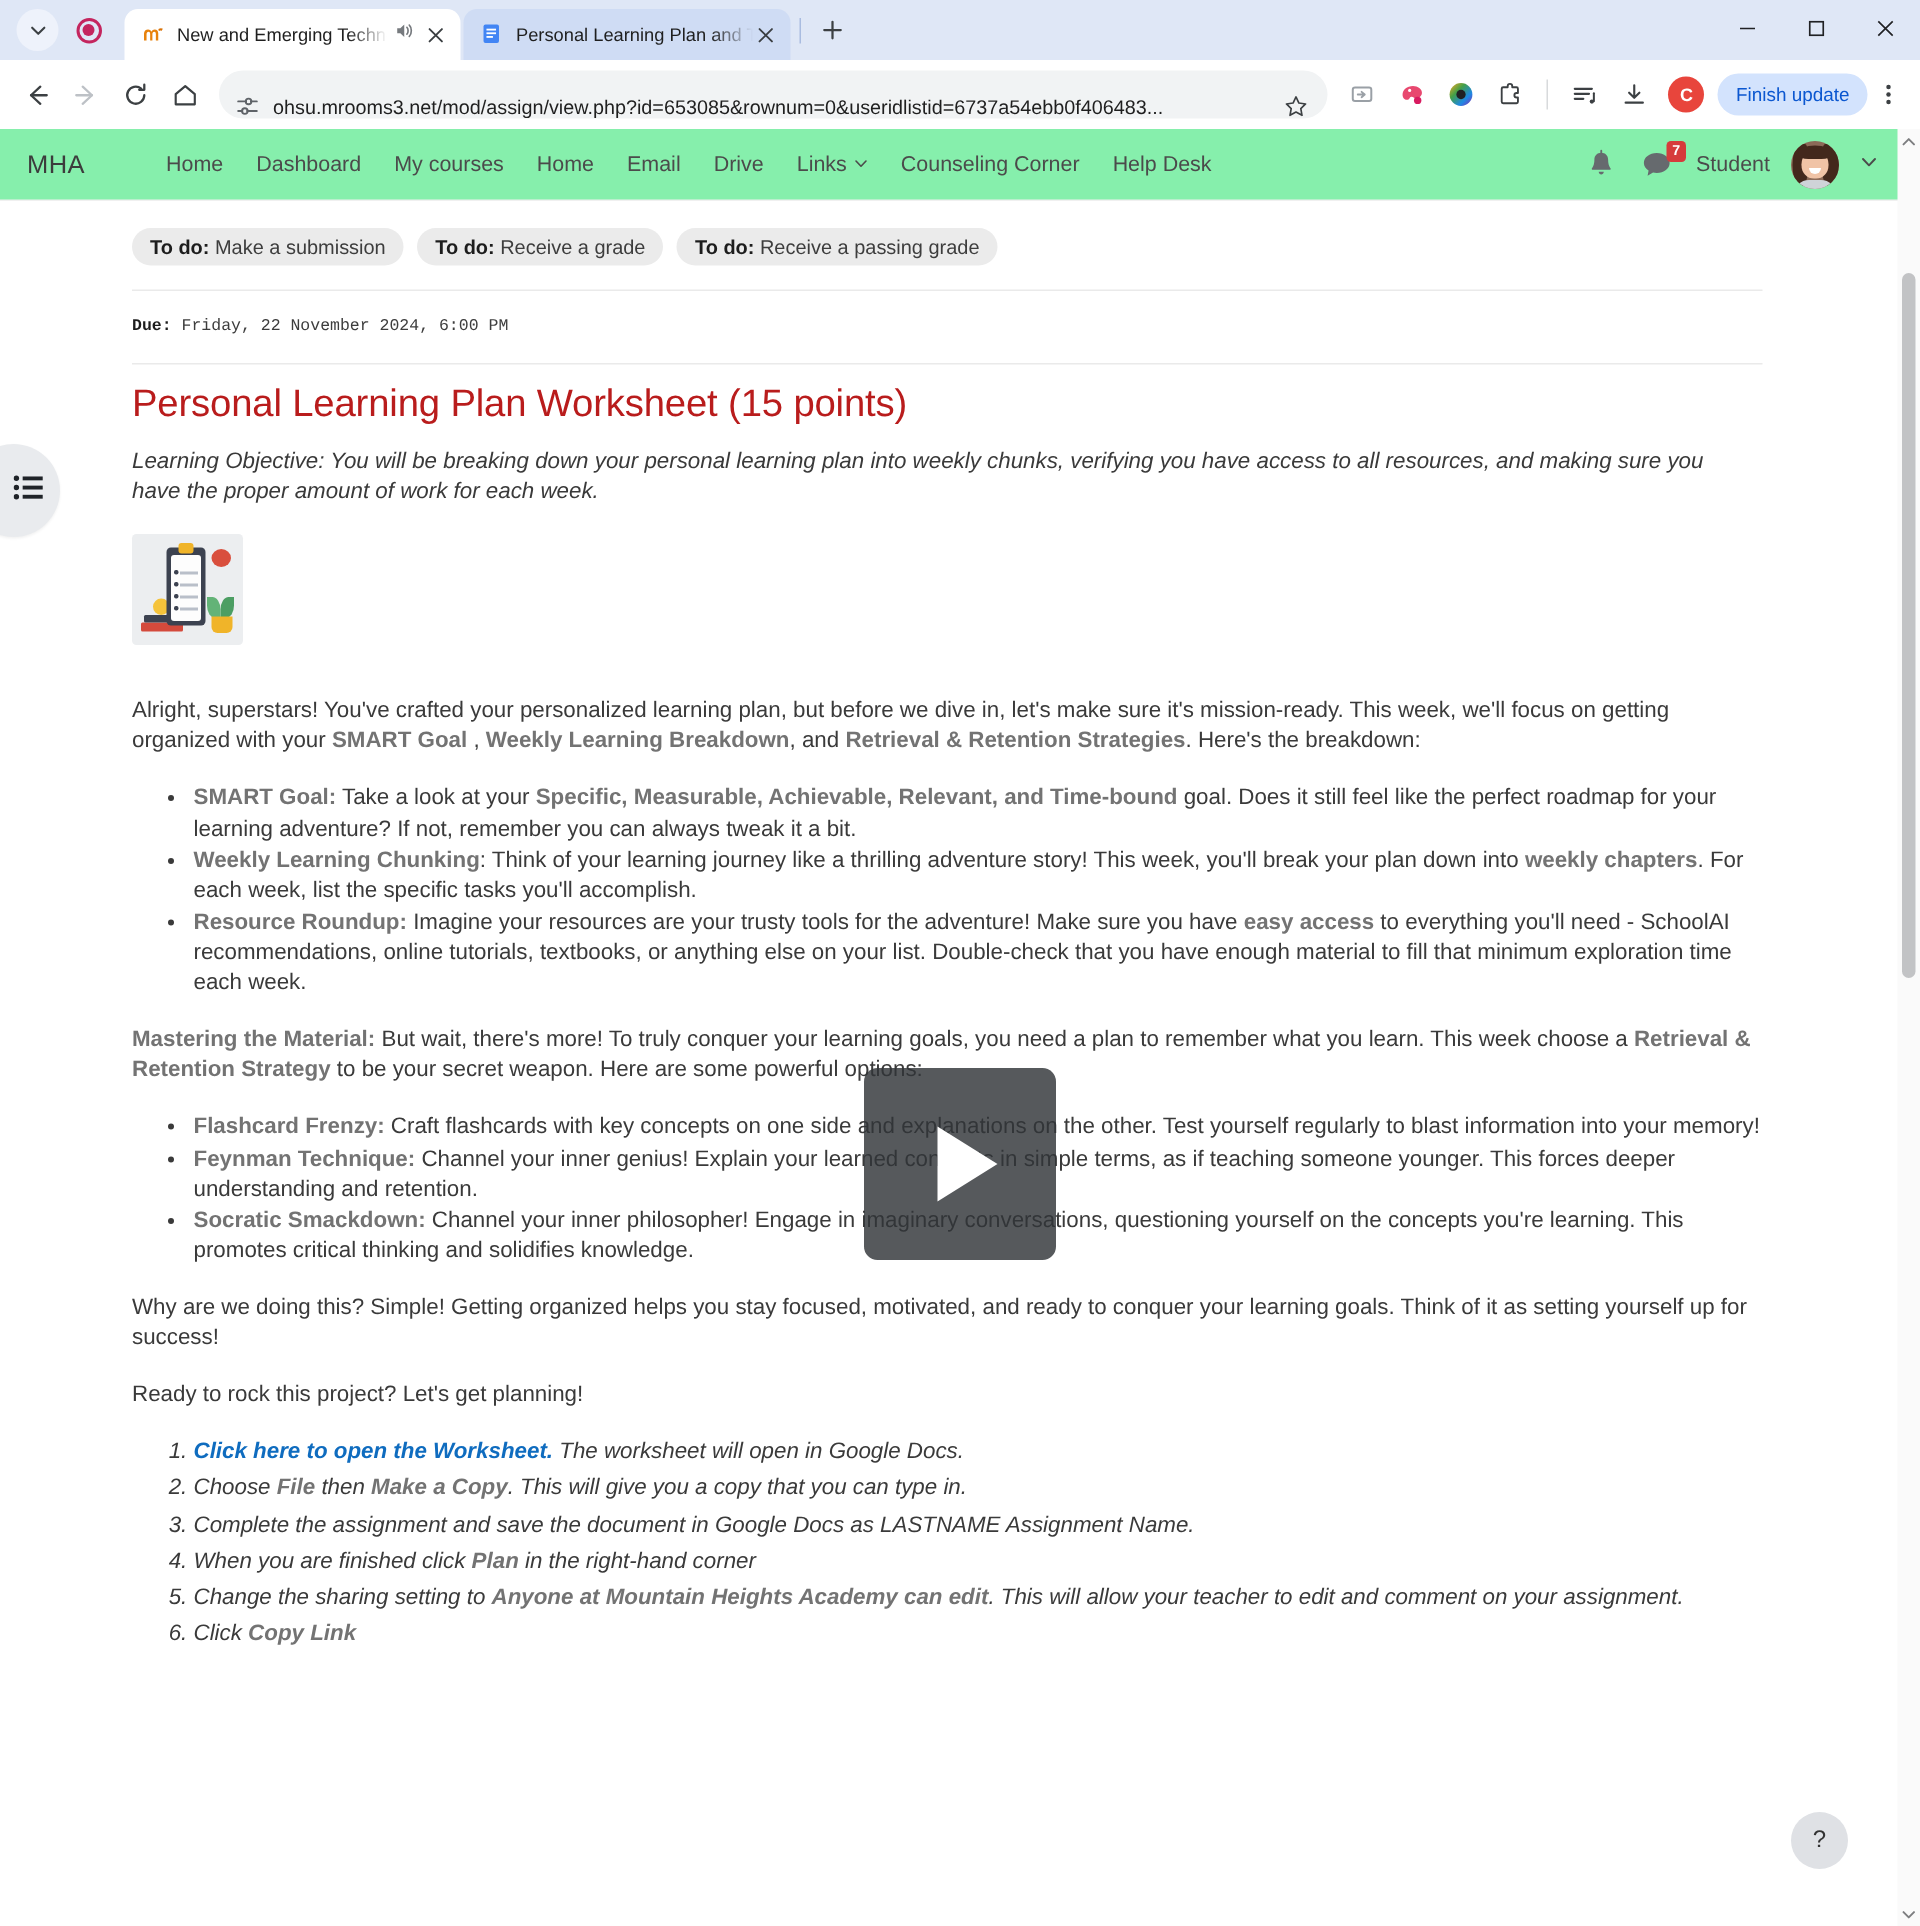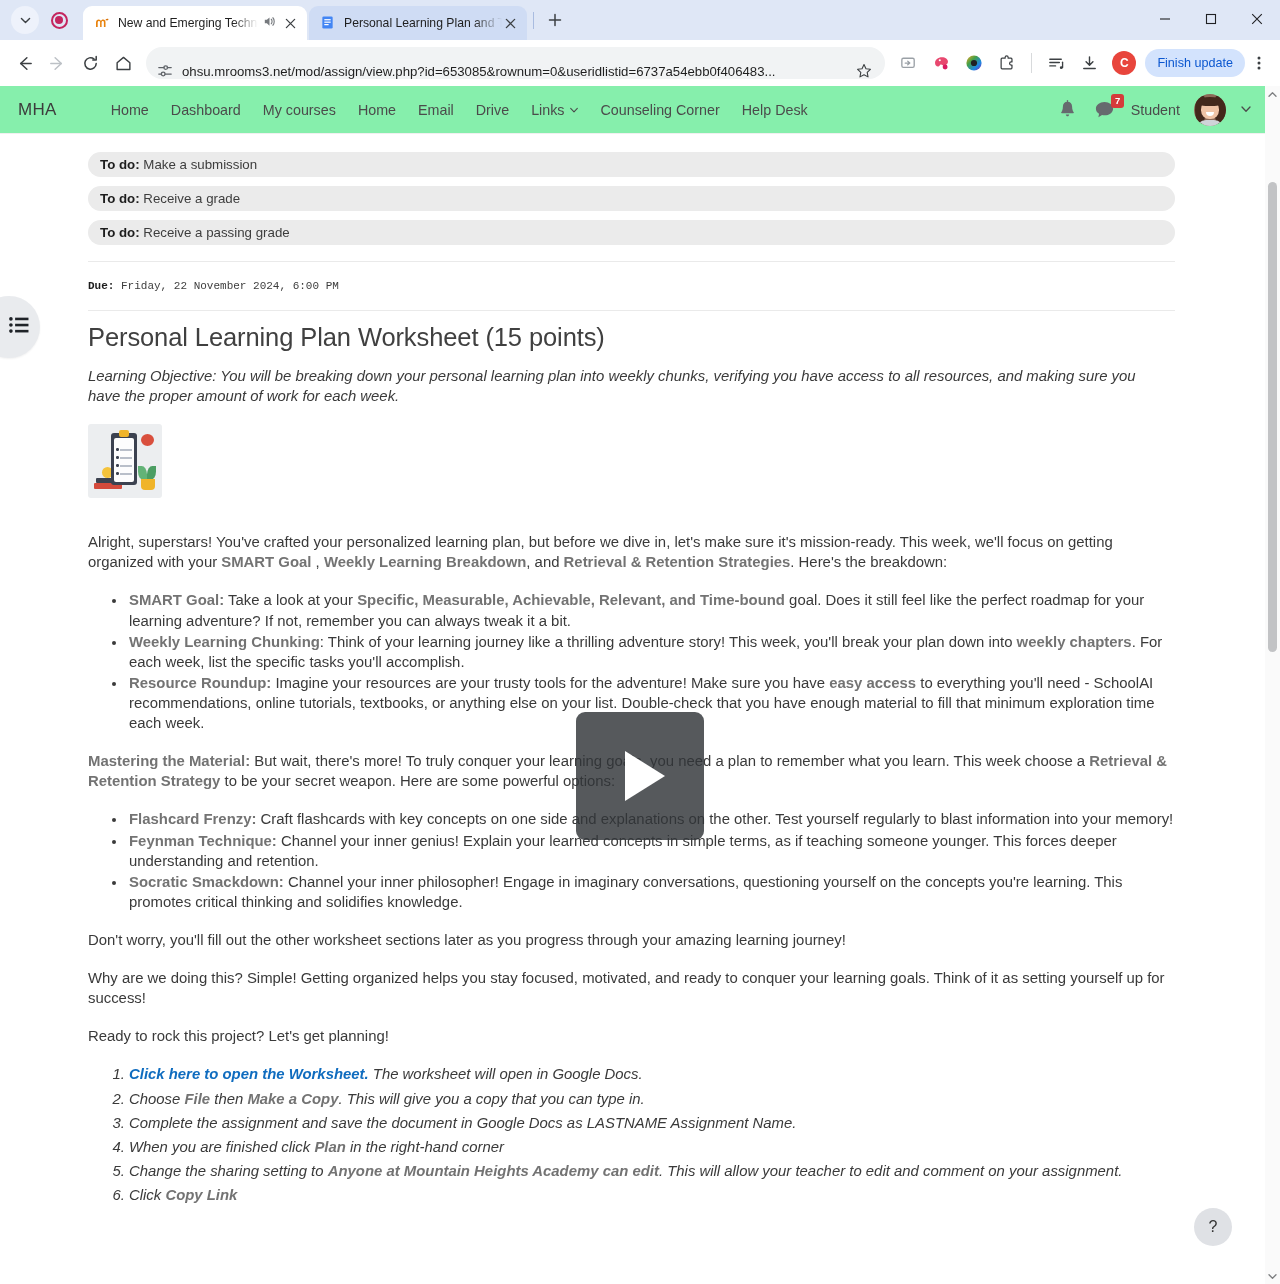--- a/index.html
+++ b/index.html
@@ -129,32 +129,32 @@
     align-items:center; justify-content:center; padding-left:20px;
     box-shadow:0 1px 2px rgba(0,0,0,.06);
   }
 
   .content {
     position:absolute; left:0; top:48px; width:1280px; height:1150px;
     overflow:hidden; background:#fff;
   }
   .inner { width:1087px; margin-left:88px; padding-top:12px; position:relative; }
 
-  .todo-row { display:flex; gap:9px; padding:6px 0 16px 0;flex-direction:column; }
+  .todo-row { display:flex; gap:9px; padding:6px 0 16px 0; }
   .todo-pill {
     background:#ebebeb; border-radius:13px; padding:5px 12px;
     font-size:13.3px; color:#3d3d3d; white-space:nowrap;
   }
   .todo-pill b { font-weight:bold; color:#1d1d1d; }
   .hr { height:1px; background:#eaeaea; width:1087px; }
   .due { padding:18px 0 18px 0; font-size:11px; color:#3d3d3d;font-family:Liberation Mono, monospace; }
   .due b { color:#1d1d1d; }
 
   h1.title {
-    font-size:25.5px; font-weight:400; color:#404040;
+    font-size:25.5px; font-weight:400; color:#b91c1c;
     margin:12px 0 14px 0; letter-spacing:-.1px;
   }
   p.objective {
     font-style:italic; font-size:14.9px; line-height:1.35; color:#3a3a3a;
     margin:0 0 18px 0; max-width:1066px;
   }
 
   .thumb {
     width:74px; height:74px; border-radius:3px; background:#eceef0;
     position:relative; overflow:hidden; margin-bottom:34px;
@@ -517,21 +517,20 @@
         </ul>
 
         <p class="body"><b>Mastering the Material:</b> But wait, there's more!  To truly conquer your learning goals, you need a plan to remember what you learn.  This week choose a <b>Retrieval &amp; Retention Strategy</b> to be your secret weapon.  Here are some powerful options:</p>
 
         <ul class="bullets">
           <li class="body"><b>Flashcard Frenzy:</b> Craft flashcards with key concepts on one side and explanations on the other. Test yourself regularly to blast information into your memory!</li>
           <li class="body"><b>Feynman Technique:</b> Channel your inner genius! Explain your learned concepts in simple terms, as if teaching someone younger. This forces deeper understanding and retention.</li>
           <li class="body"><b>Socratic Smackdown:</b> Channel your inner philosopher! Engage in imaginary conversations, questioning yourself on the concepts you're learning. This promotes critical thinking and solidifies knowledge.</li>
         </ul>
 
-        <p class="body">Don't worry, you'll fill out the other worksheet sections later as you progress through your amazing learning journey!</p>
         <p class="body">Why are we doing this? Simple! Getting organized helps you stay focused, motivated, and ready to conquer your learning goals.  Think of it as setting yourself up for success!</p>
         <p class="body">Ready to rock this project? Let's get planning!</p>
 
         <ol class="steps">
           <li><a class="wslink" href="#">Click here to open the Worksheet.</a> The worksheet will open in Google Docs.</li>
           <li>Choose <b>File</b> then <b>Make a Copy</b>. This will give you a copy that you can type in.</li>
           <li>Complete the assignment and save the document in Google Docs as LASTNAME Assignment Name.</li>
           <li>When you are finished click <b>Plan</b> in the right-hand corner</li>
           <li>Change the sharing setting to <b>Anyone at Mountain Heights Academy can edit</b>. This will allow your teacher to edit and comment on your assignment.</li>
           <li>Click <b>Copy Link</b></li>

